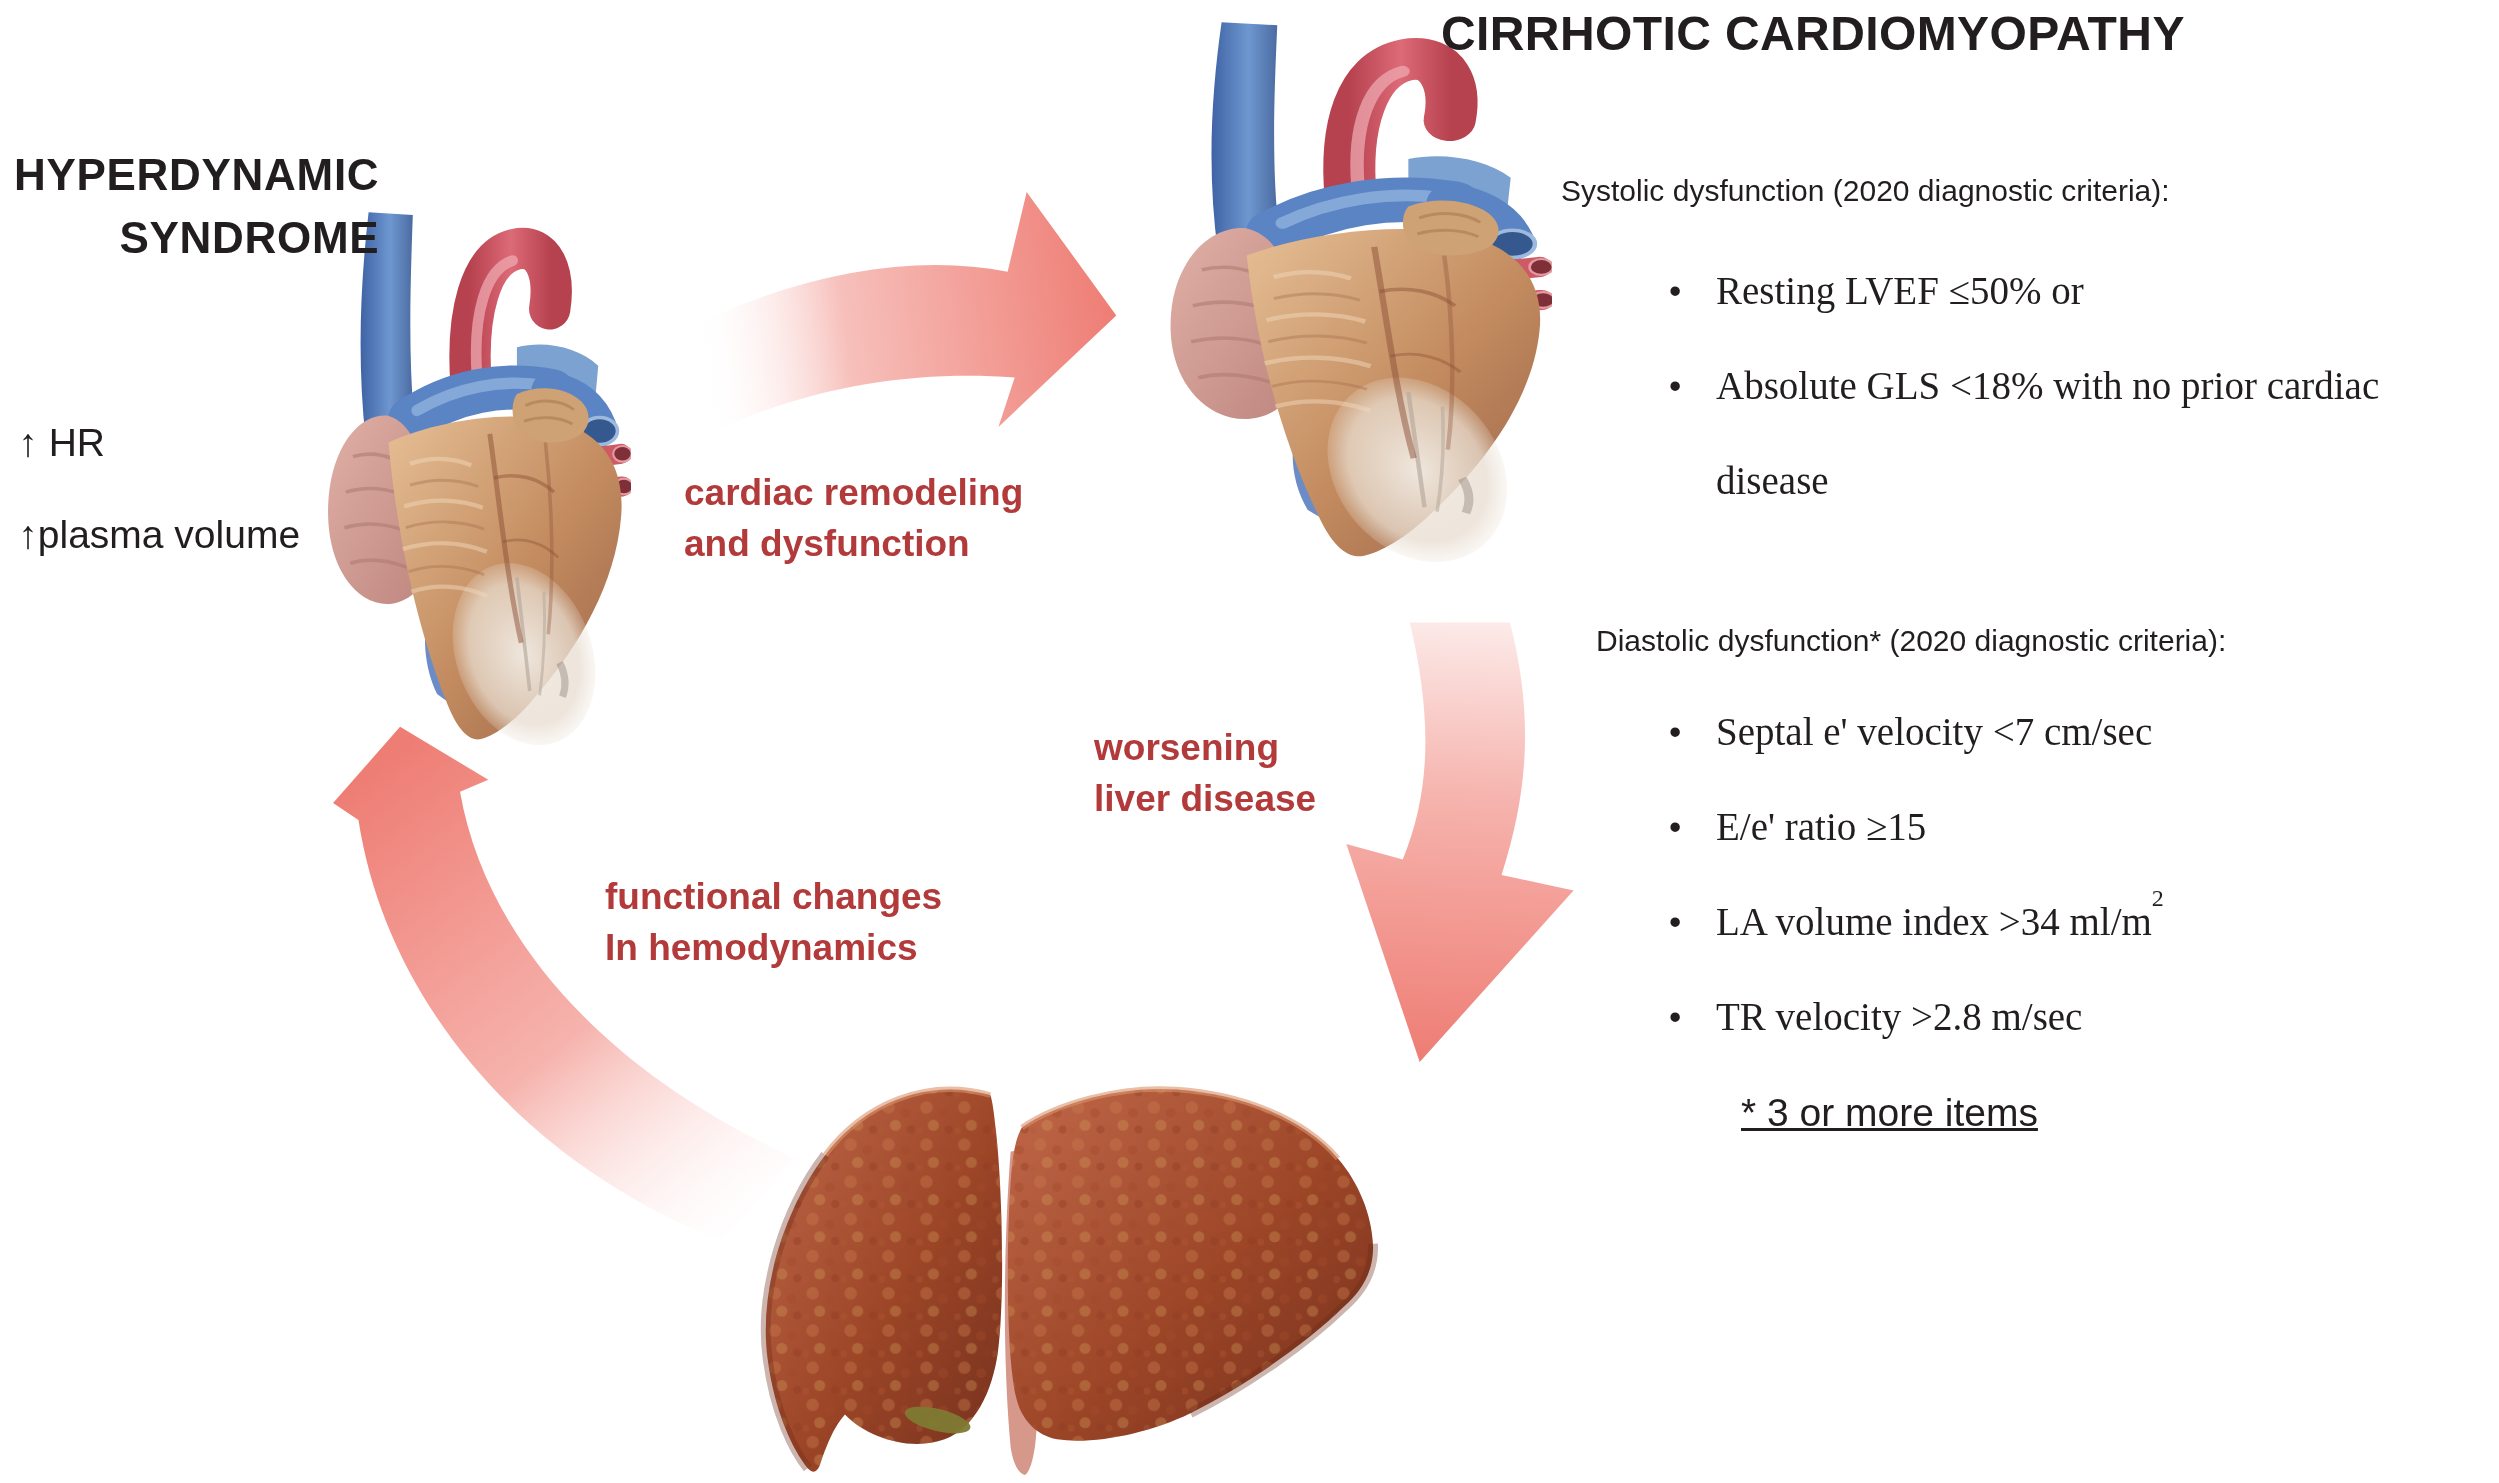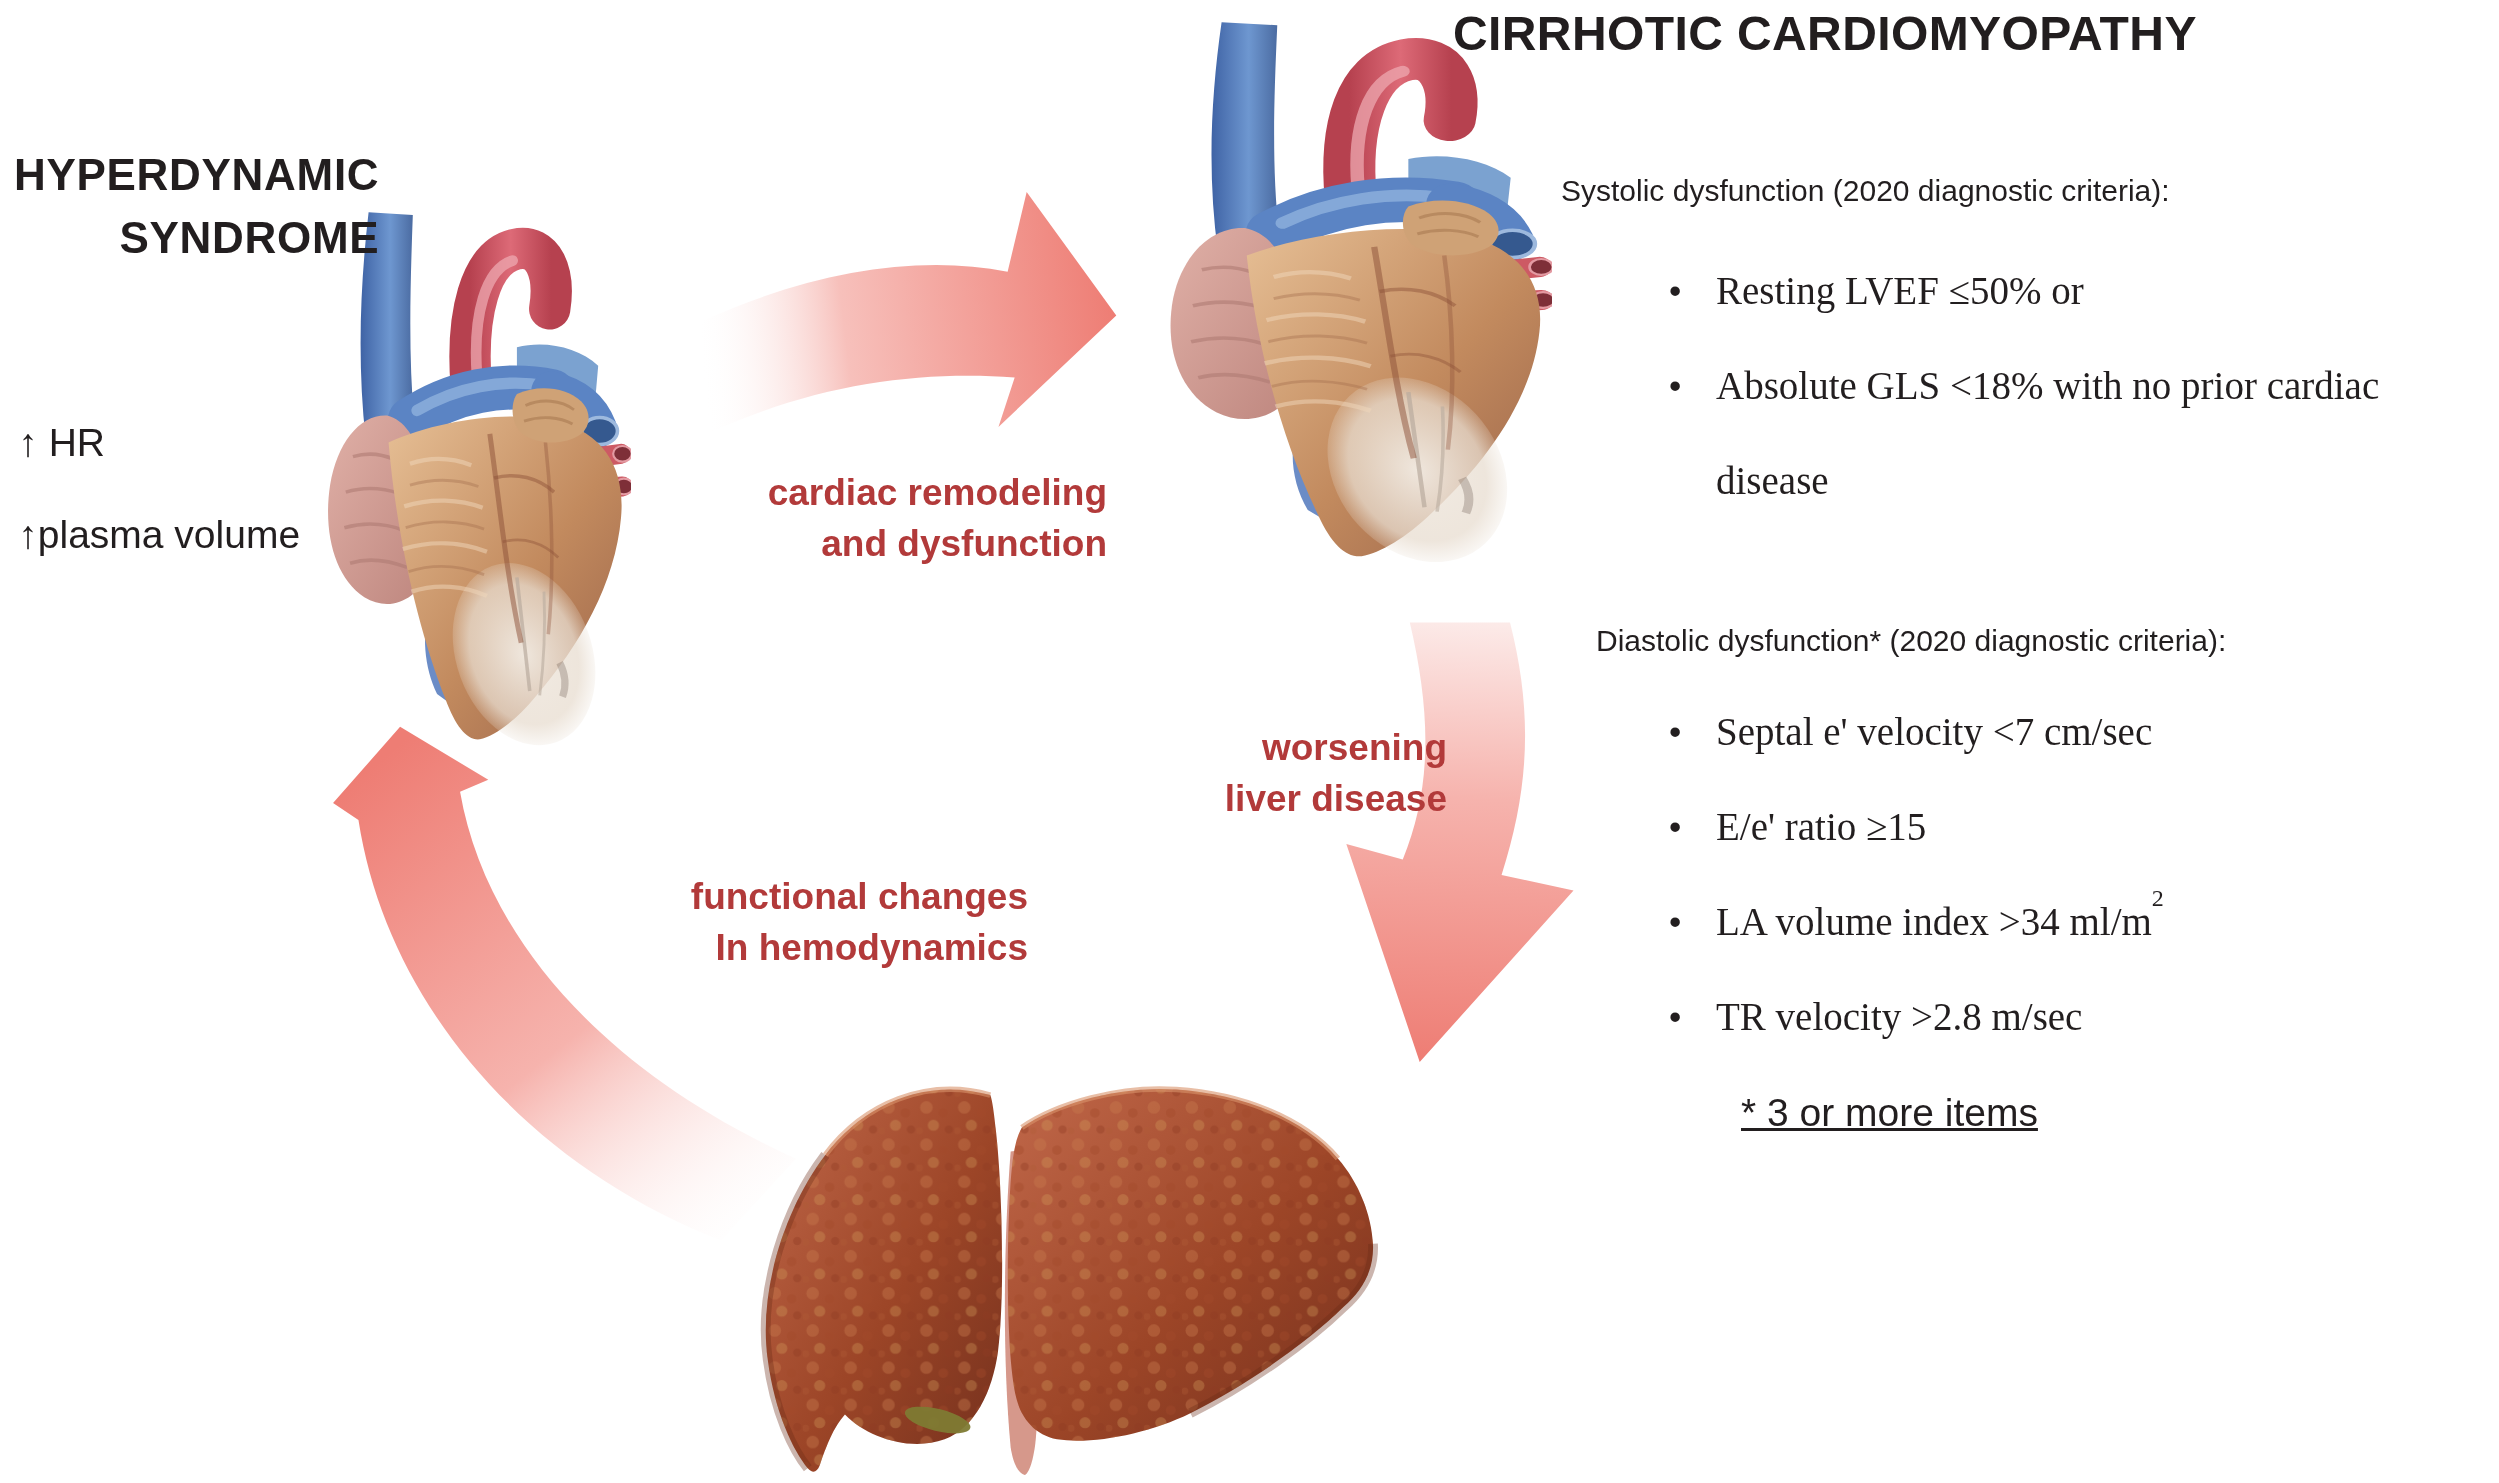--- a/index.html
+++ b/index.html
@@ -11,38 +11,38 @@
   svg{display:block;}
 
   
   .title-left{
     left:14px;top:143px;font-size:44px;line-height:63px;font-weight:700;
     letter-spacing:0.7px;color:#221e1f;white-space:nowrap;text-align:right;
   }
   .findings{left:18.3px;top:397px;font-size:39px;line-height:92px;white-space:nowrap;}
   .right-title{
     left:1441px;top:4.2px;font-size:48px;line-height:59px;font-weight:700;
-    letter-spacing:0.4px;white-space:nowrap;margin-left:12px;
+    letter-spacing:0.4px;white-space:nowrap;
   }
   .crit-heading{font-size:30px;line-height:92px;white-space:nowrap;}
   .sys-heading{left:1561px;top:145px;}
   .dia-heading{left:1596px;top:595px;}
   ul.crit{
     list-style:none;margin:0;padding:0;left:1669px;font-size:39px;
   }
   ul.crit.sys{top:243px;width:762px;}
   ul.crit.dia{top:684px;width:790px;}
   ul.crit li{display:flex;align-items:flex-start;}
   ul.crit .dot{flex:0 0 47px;line-height:95px;font-size:35px;}
   ul.crit .txt{line-height:95px;max-width:677px;font-family:Liberation Serif, serif;}
   sup.unit{font-size:24px;position:relative;top:-15.5px;line-height:0;}
   .footnote{left:1741px;top:1065px;font-size:39px;line-height:95px;white-space:nowrap;text-decoration:underline;}
 
   .cycle-label{
-    font-weight:700;font-size:37px;line-height:51px;text-align:right;
+    font-weight:700;font-size:37px;line-height:51px;text-align:left;
     color:#b23a3a;white-space:nowrap;
   }
   .lbl-cardiac{left:684px;top:467px;width:423px;}
   .lbl-worsening{left:1094px;top:722px;width:353px;}
   .lbl-functional{left:605px;top:871px;width:423px;}
 </style>
 </head>
 <body>
 
 <div class="canvas">

